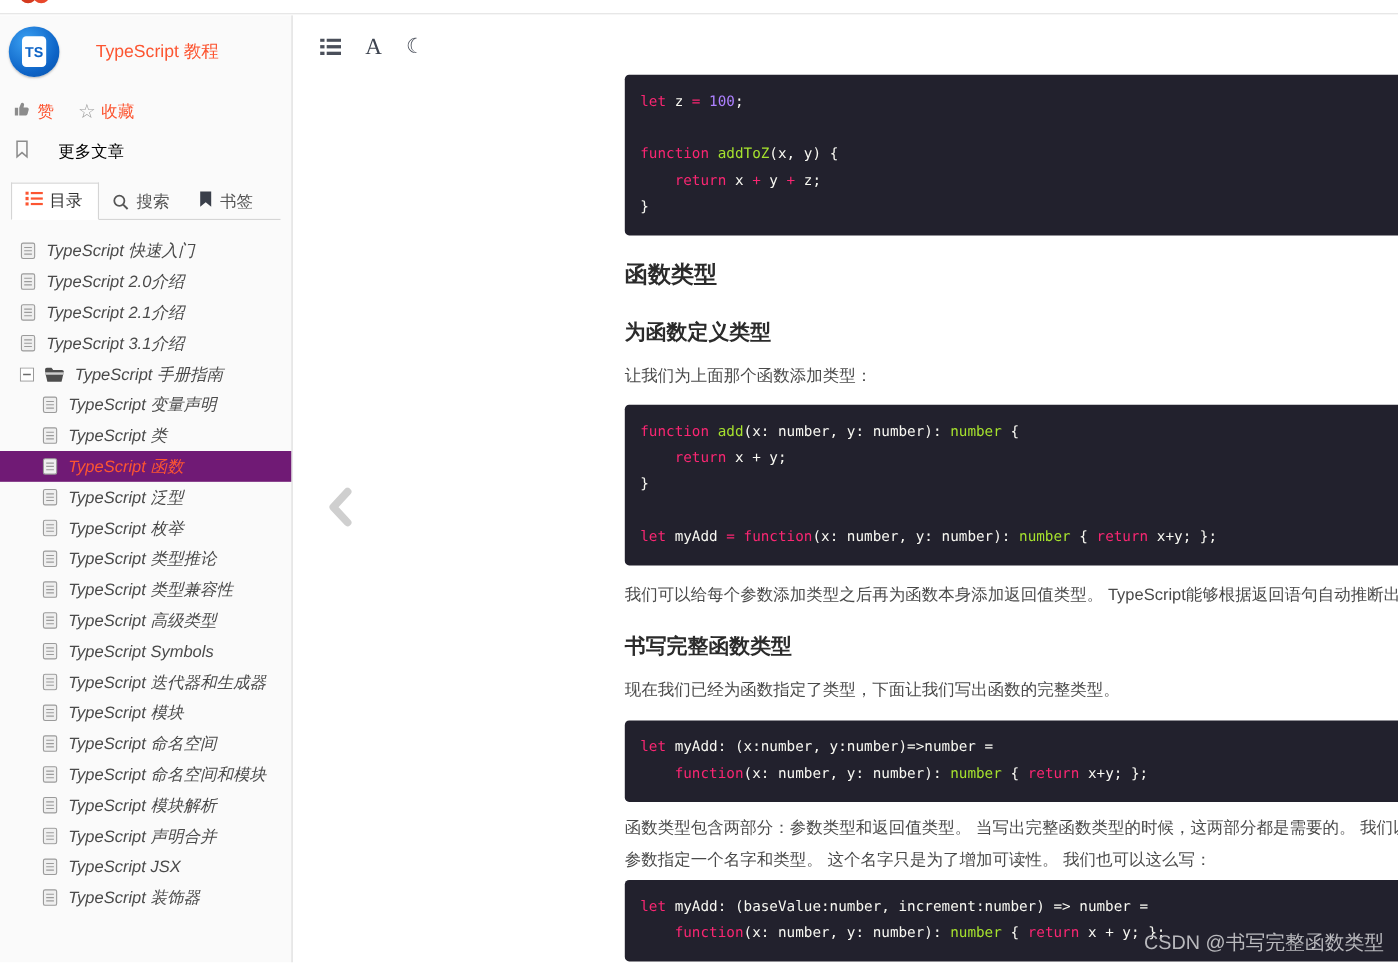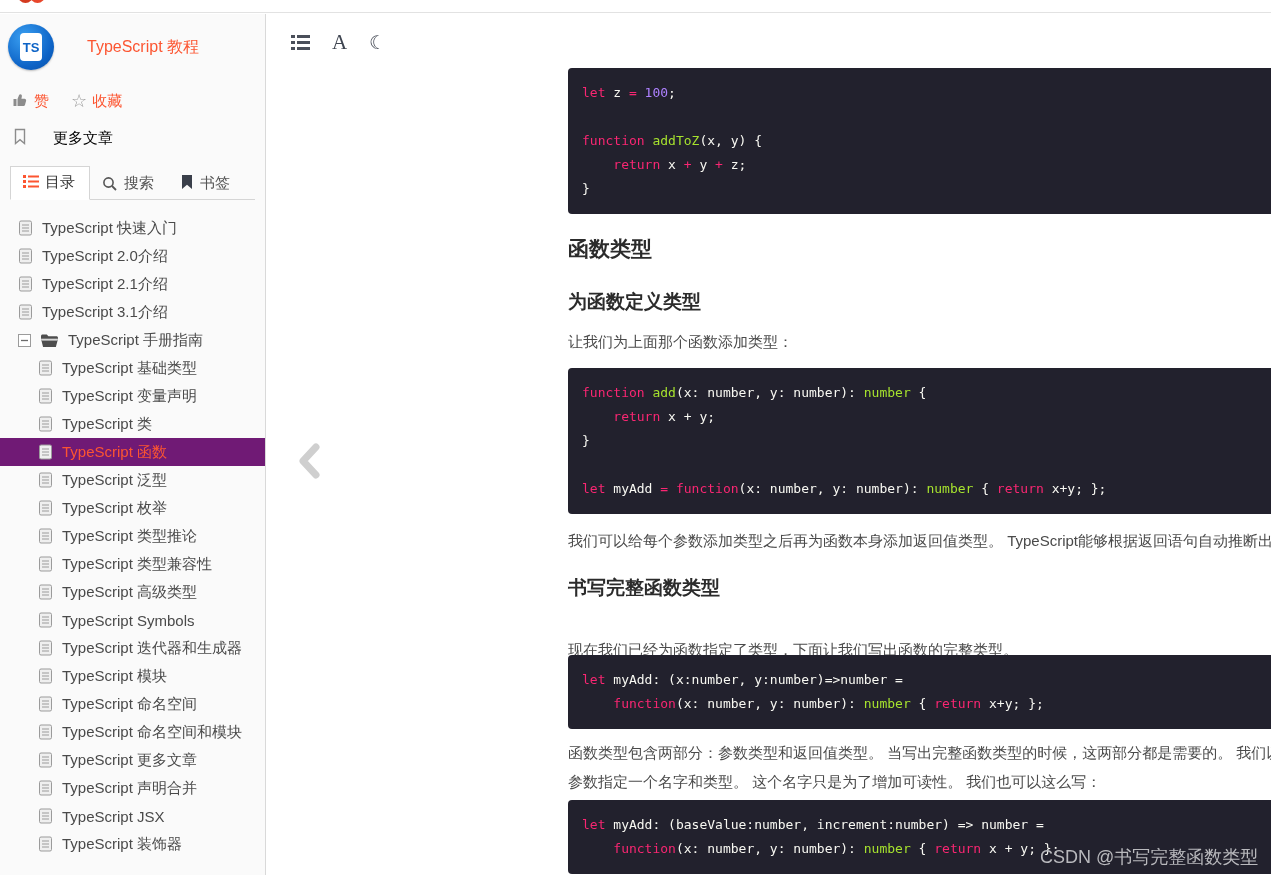--- a/index.html
+++ b/index.html
@@ -25,21 +25,21 @@
   .act { display:flex; align-items:center; gap:5px; cursor:pointer; font-size:15px; color:#fc5531; }
   .act .star { color:#9a9a9a; font-size:18px; line-height:1; }
   .more-row { display:flex; align-items:center; gap:25px; padding:16px 0 0 12px; height:36px; font-size:15px; color:#000000; cursor:pointer; }
 
   .tabbar { display:flex; align-items:flex-end; margin:20px 10px 0 10px; height:32px; border-bottom:1px solid #d5d5d5; }
   .tab { display:flex; align-items:center; gap:6px; font-size:15px; color:#555; padding:6px 14px 7px 12px; cursor:pointer; position:relative; top:1px; }
   .tab.active { background:#fff; border:1px solid #d5d5d5; border-bottom:1px solid #fff; color:#333; }
   .tab .mag { width:16px; height:16px; }
 
   .tree { margin-top:14px; }
-  .tree-row { display:flex; align-items:center; height:28px; gap:9px; font-size:15px; color:#4a4a4a; cursor:pointer; white-space:nowrap; }
+  .tree-row { display:flex; align-items:center; height:28px; gap:9px; font-size:15px; color:#4a4a4a; cursor:pointer; white-space:nowrap;font-style:italic; }
   .tree-row.level0 { padding-left:18px; }
   .tree-row.level1 { padding-left:38px; }
   .tree-row.active { background:#701a75; }
   .tree-row.active .tlabel { color:#fc5531; }
   .ticon { display:flex; align-items:center; }
 
   
   .main { position:absolute; top:14px; left:267px; width:1004px; height:861px; background:#fff; overflow:hidden; }
   .main-toolbar { display:flex; align-items:center; gap:22px; padding:12px 0 0 24px; height:44px; }
   .tool { cursor:pointer; display:flex; align-items:center; justify-content:center; }
@@ -200,31 +200,20 @@
       </div>
       <div class="tree-row level1">
         <span class="ticon">
           <svg width="15" height="16" viewBox="0 0 15 16">
             <rect x="1.5" y="1" width="12" height="14" rx="1.5" fill="#efefef" stroke="#9b9b9b"></rect>
             <line x1="4" y1="5" x2="11" y2="5" stroke="#9b9b9b"></line>
             <line x1="4" y1="8" x2="11" y2="8" stroke="#9b9b9b"></line>
             <line x1="4" y1="11" x2="11" y2="11" stroke="#9b9b9b"></line>
           </svg>
         </span>
-        <span class="tlabel">TypeScript 基础类型</span>
-      </div>
-      <div class="tree-row level1">
-        <span class="ticon">
-          <svg width="15" height="16" viewBox="0 0 15 16">
-            <rect x="1.5" y="1" width="12" height="14" rx="1.5" fill="#efefef" stroke="#9b9b9b"></rect>
-            <line x1="4" y1="5" x2="11" y2="5" stroke="#9b9b9b"></line>
-            <line x1="4" y1="8" x2="11" y2="8" stroke="#9b9b9b"></line>
-            <line x1="4" y1="11" x2="11" y2="11" stroke="#9b9b9b"></line>
-          </svg>
-        </span>
         <span class="tlabel">TypeScript 变量声明</span>
       </div>
       <div class="tree-row level1">
         <span class="ticon">
           <svg width="15" height="16" viewBox="0 0 15 16">
             <rect x="1.5" y="1" width="12" height="14" rx="1.5" fill="#efefef" stroke="#9b9b9b"></rect>
             <line x1="4" y1="5" x2="11" y2="5" stroke="#9b9b9b"></line>
             <line x1="4" y1="8" x2="11" y2="8" stroke="#9b9b9b"></line>
             <line x1="4" y1="11" x2="11" y2="11" stroke="#9b9b9b"></line>
           </svg>
@@ -354,21 +343,21 @@
       </div>
       <div class="tree-row level1">
         <span class="ticon">
           <svg width="15" height="16" viewBox="0 0 15 16">
             <rect x="1.5" y="1" width="12" height="14" rx="1.5" fill="#efefef" stroke="#9b9b9b"></rect>
             <line x1="4" y1="5" x2="11" y2="5" stroke="#9b9b9b"></line>
             <line x1="4" y1="8" x2="11" y2="8" stroke="#9b9b9b"></line>
             <line x1="4" y1="11" x2="11" y2="11" stroke="#9b9b9b"></line>
           </svg>
         </span>
-        <span class="tlabel">TypeScript 更多文章</span>
+        <span class="tlabel">TypeScript 模块解析</span>
       </div>
       <div class="tree-row level1">
         <span class="ticon">
           <svg width="15" height="16" viewBox="0 0 15 16">
             <rect x="1.5" y="1" width="12" height="14" rx="1.5" fill="#efefef" stroke="#9b9b9b"></rect>
             <line x1="4" y1="5" x2="11" y2="5" stroke="#9b9b9b"></line>
             <line x1="4" y1="8" x2="11" y2="8" stroke="#9b9b9b"></line>
             <line x1="4" y1="11" x2="11" y2="11" stroke="#9b9b9b"></line>
           </svg>
         </span>
@@ -424,21 +413,21 @@
   </div>
 
   <div class="content" id="content">
       <pre class="codeblock" style="top: 54px;"><div class="code-line"><span class="tk-k">let</span><span class="tk-w"> z </span><span class="tk-k">=</span><span class="tk-num"> 100</span><span class="tk-w">;</span></div><div class="code-line">&nbsp;</div><div class="code-line"><span class="tk-k">function</span><span class="tk-fn"> addToZ</span><span class="tk-w">(x, y) {</span></div><div class="code-line"><span class="tk-w">    </span><span class="tk-k">return</span><span class="tk-w"> x </span><span class="tk-k">+</span><span class="tk-w"> y </span><span class="tk-k">+</span><span class="tk-w"> z;</span></div><div class="code-line"><span class="tk-w">}</span></div></pre>
       <div class="blk-h2" style="top: 221px;">函数类型</div>
       <div class="blk-h3" style="top: 275px;">为函数定义类型</div>
       <div class="blk-p" style="top: 313px;">让我们为上面那个函数添加类型：</div>
       <pre class="codeblock" style="top: 354px;"><div class="code-line"><span class="tk-k">function</span><span class="tk-fn"> add</span><span class="tk-w">(x: number, y: number): </span><span class="tk-fn">number</span><span class="tk-w"> {</span></div><div class="code-line"><span class="tk-w">    </span><span class="tk-k">return</span><span class="tk-w"> x + y;</span></div><div class="code-line"><span class="tk-w">}</span></div><div class="code-line">&nbsp;</div><div class="code-line"><span class="tk-k">let</span><span class="tk-w"> myAdd </span><span class="tk-k">=</span><span class="tk-w"> </span><span class="tk-k">function</span><span class="tk-w">(x: number, y: number): </span><span class="tk-fn">number</span><span class="tk-w"> { </span><span class="tk-k">return</span><span class="tk-w"> x+y; };</span></div></pre>
       <div class="blk-p" style="top: 512px;">我们可以给每个参数添加类型之后再为函数本身添加返回值类型。 TypeScript能够根据返回语句自动推断出</div>
       <div class="blk-h3" style="top: 561px;">书写完整函数类型</div>
-      <div class="blk-p" style="top: 621px;">现在我们已经为函数指定了类型，下面让我们写出函数的完整类型。</div>
+      <div class="blk-p" style="top: 599px;">现在我们已经为函数指定了类型，下面让我们写出函数的完整类型。</div>
       <pre class="codeblock" style="top: 641px;"><div class="code-line"><span class="tk-k">let</span><span class="tk-w"> myAdd: (x:number, y:number)=&gt;number =</span></div><div class="code-line"><span class="tk-w">    </span><span class="tk-k">function</span><span class="tk-w">(x: number, y: number): </span><span class="tk-fn">number</span><span class="tk-w"> { </span><span class="tk-k">return</span><span class="tk-w"> x+y; };</span></div></pre>
       <div class="blk-p" style="top: 724px;">
         <div>函数类型包含两部分：参数类型和返回值类型。 当写出完整函数类型的时候，这两部分都是需要的。 我们以</div>
         <div>参数指定一个名字和类型。 这个名字只是为了增加可读性。 我们也可以这么写：</div>
       </div>
       <pre class="codeblock" style="top: 786px;"><div class="code-line"><span class="tk-k">let</span><span class="tk-w"> myAdd: (baseValue:number, increment:number) =&gt; number =</span></div><div class="code-line"><span class="tk-w">    </span><span class="tk-k">function</span><span class="tk-w">(x: number, y: number): </span><span class="tk-fn">number</span><span class="tk-w"> { </span><span class="tk-k">return</span><span class="tk-w"> x + y; };</span></div></pre>
     </div>
 </div>
 
 <div class="watermark">CSDN @书写完整函数类型</div>

